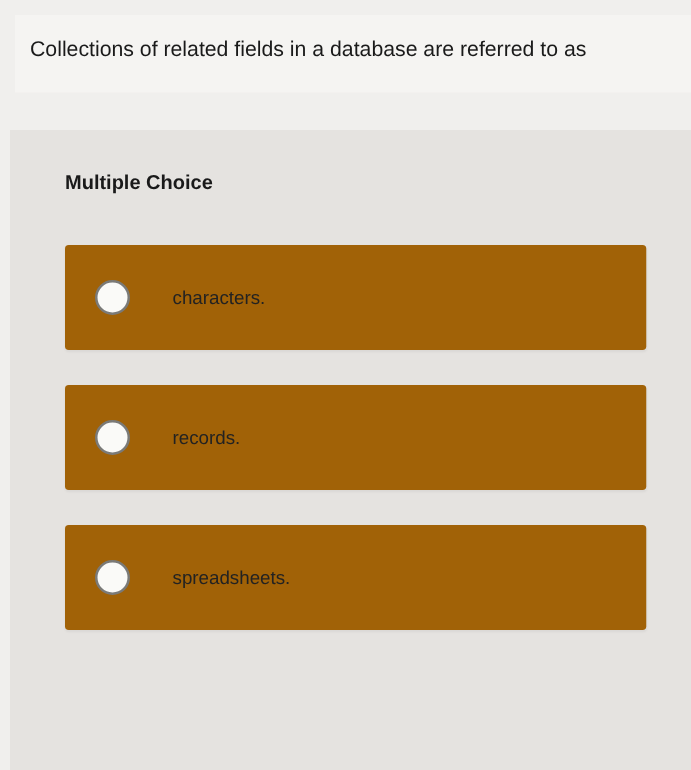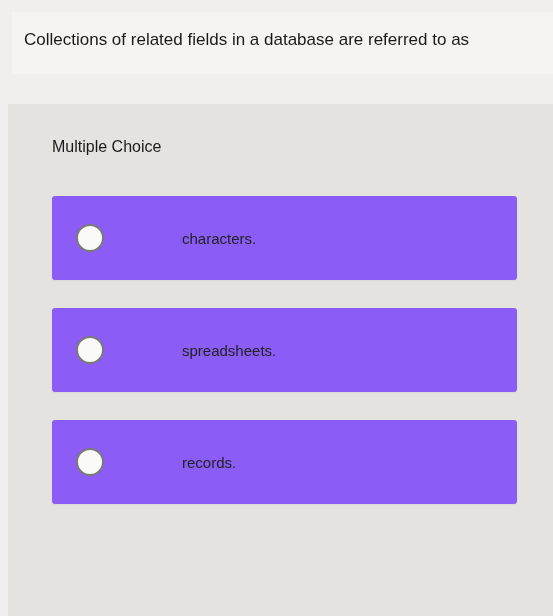--- a/index.html
+++ b/index.html
@@ -25,32 +25,31 @@
     }
     .question-body {
       background: #e5e3e0;
       margin: 30px 0 0 0;
       padding: 30px 40px 0 40px;
       min-height: 530px;
     }
     .mc-heading {
       font-size: 16px;
       color: #1a1a1a;
-      font-weight: 400;
+      font-weight: 700;
       margin-bottom: 40px;
     }
     .choice-row {
-      background: #8b5cf6;
+      background: #a16207;
       border-radius: 3px;
       padding: 24px 20px;
       margin-bottom: 28px;
       display: flex;
       align-items: center;
       box-shadow: 0 1px 2px rgba(0,0,0,0.05);
-      gap: 44px;
     }
     .radio-circle {
       width: 28px;
       height: 28px;
       border: 2px solid #7a7a78;
       border-radius: 50%;
       background: #fafaf8;
       margin-right: 30px;
       flex-shrink: 0;
       cursor: pointer;
@@ -71,20 +70,20 @@
   <div class="mc-heading">Multiple Choice</div>
 
   <div class="choice-row">
     <div class="radio-circle"></div>
     <div class="choice-label">characters.</div>
   </div>
 
 
   <div class="choice-row">
     <div class="radio-circle"></div>
-    <div class="choice-label">spreadsheets.</div>
+    <div class="choice-label">records.</div>
   </div>
 
   <div class="choice-row">
     <div class="radio-circle"></div>
-    <div class="choice-label">records.</div>
+    <div class="choice-label">spreadsheets.</div>
   </div>
 </div>
 
 </body></html>

